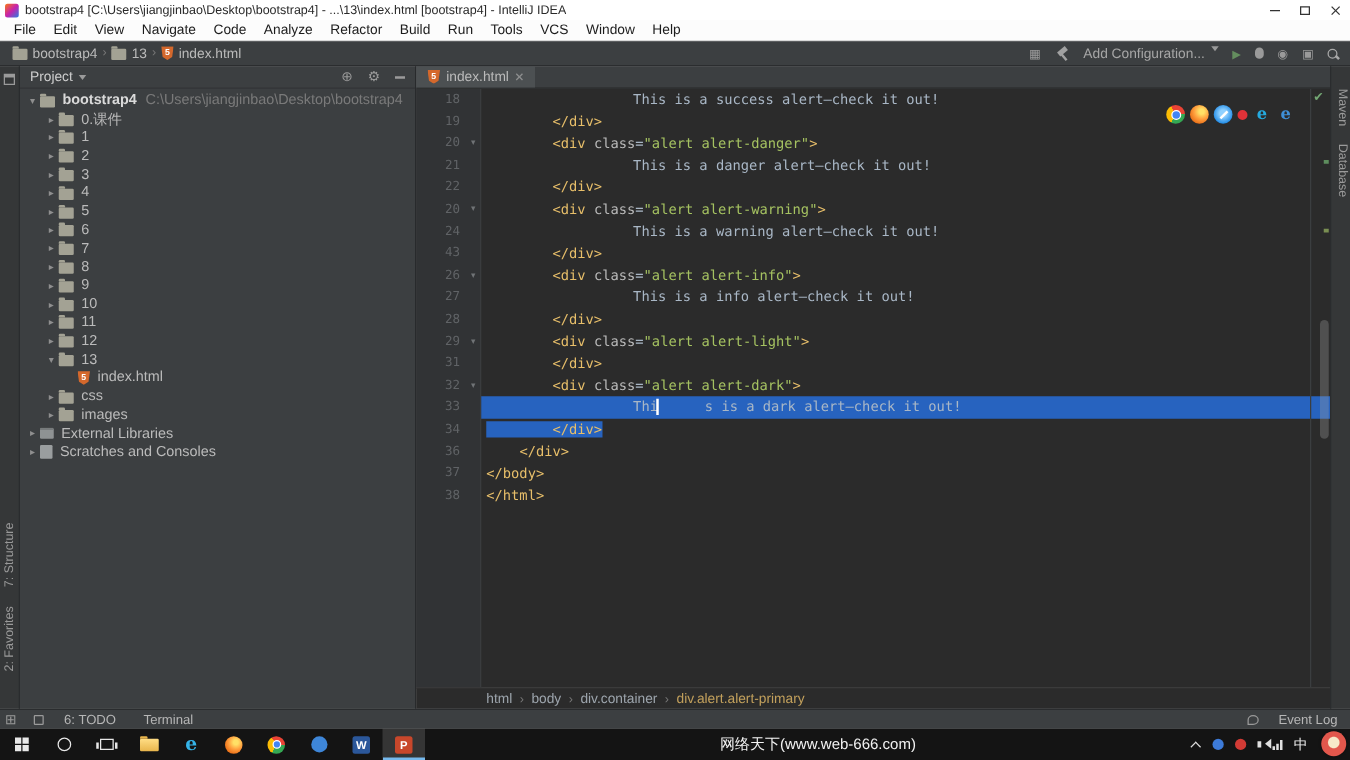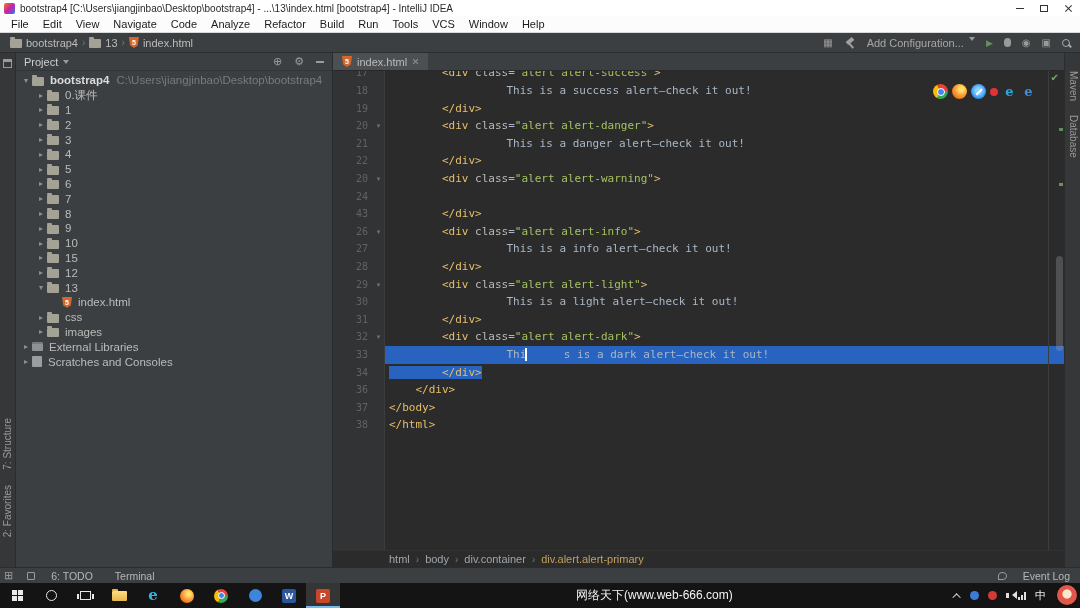--- a/index.html
+++ b/index.html
@@ -319,21 +319,21 @@
             <span class="tlabel">9</span>
           </div>
           <div class="trow" style="padding-left: 19px;">
             <span class="chev">▸</span>
             <span class="ticon ic-folder"></span>
             <span class="tlabel">10</span>
           </div>
           <div class="trow" style="padding-left: 19px;">
             <span class="chev">▸</span>
             <span class="ticon ic-folder"></span>
-            <span class="tlabel">15</span>
+            <span class="tlabel">11</span>
           </div>
           <div class="trow" style="padding-left: 19px;">
             <span class="chev">▸</span>
             <span class="ticon ic-folder"></span>
             <span class="tlabel">12</span>
           </div>
           <div class="trow" style="padding-left: 19px;">
             <span class="chev">▾</span>
             <span class="ticon ic-folder"></span>
             <span class="tlabel">13</span>
@@ -371,27 +371,20 @@
         <div class="tab">
           <span class="ic-html">5</span>
           <span>index.html</span>
           <span class="tab-x"></span>
         </div>
       </div>
 
       <div class="editor">
         <div class="gutter-bg"></div>
         <div class="lines">
-            <div class="line partial">
-              <div class="lgut">
-                <div class="lnum">17</div>
-                <div class="lfold"></div>
-              </div>
-              <div class="code"><span class="tk-ws">        </span><span class="tk-tag">&lt;div </span><span class="tk-attr">class</span><span class="tk-eq">=</span><span class="tk-str">"alert alert-success"</span><span class="tk-tag">&gt;</span></div>
-            </div>
             <div class="line">
               <div class="lgut">
                 <div class="lnum">18</div>
                 <div class="lfold"></div>
               </div>
               <div class="code"><span class="tk-ws">            </span><span class="tk-text">This is a success alert—check it out!</span></div>
             </div>
             <div class="line">
               <div class="lgut">
                 <div class="lnum">19</div>
@@ -425,21 +418,21 @@
                 <div class="lnum">20</div>
                 <div class="lfold">▾</div>
               </div>
               <div class="code"><span class="tk-ws">        </span><span class="tk-tag">&lt;div </span><span class="tk-attr">class</span><span class="tk-eq">=</span><span class="tk-str">"alert alert-warning"</span><span class="tk-tag">&gt;</span></div>
             </div>
             <div class="line">
               <div class="lgut">
                 <div class="lnum">24</div>
                 <div class="lfold"></div>
               </div>
-              <div class="code"><span class="tk-ws">            </span></div>
+              <div class="code"><span class="tk-ws">            </span><span class="tk-text">This is a warning alert—check it out!</span></div>
             </div>
             <div class="line">
               <div class="lgut">
                 <div class="lnum">43</div>
                 <div class="lfold"></div>
               </div>
               <div class="code"><span class="tk-ws">        </span><span class="tk-tag">&lt;/div&gt;</span></div>
             </div>
             <div class="line">
               <div class="lgut">
@@ -461,27 +454,20 @@
                 <div class="lfold"></div>
               </div>
               <div class="code"><span class="tk-ws">        </span><span class="tk-tag">&lt;/div&gt;</span></div>
             </div>
             <div class="line">
               <div class="lgut">
                 <div class="lnum">29</div>
                 <div class="lfold">▾</div>
               </div>
               <div class="code"><span class="tk-ws">        </span><span class="tk-tag">&lt;div </span><span class="tk-attr">class</span><span class="tk-eq">=</span><span class="tk-str">"alert alert-light"</span><span class="tk-tag">&gt;</span></div>
-            </div>
-            <div class="line">
-              <div class="lgut">
-                <div class="lnum">30</div>
-                <div class="lfold"></div>
-              </div>
-              <div class="code"><span class="tk-ws">            </span><span class="tk-text">This is a light alert—check it out!</span></div>
             </div>
             <div class="line">
               <div class="lgut">
                 <div class="lnum">31</div>
                 <div class="lfold"></div>
               </div>
               <div class="code"><span class="tk-ws">        </span><span class="tk-tag">&lt;/div&gt;</span></div>
             </div>
             <div class="line">
               <div class="lgut">

